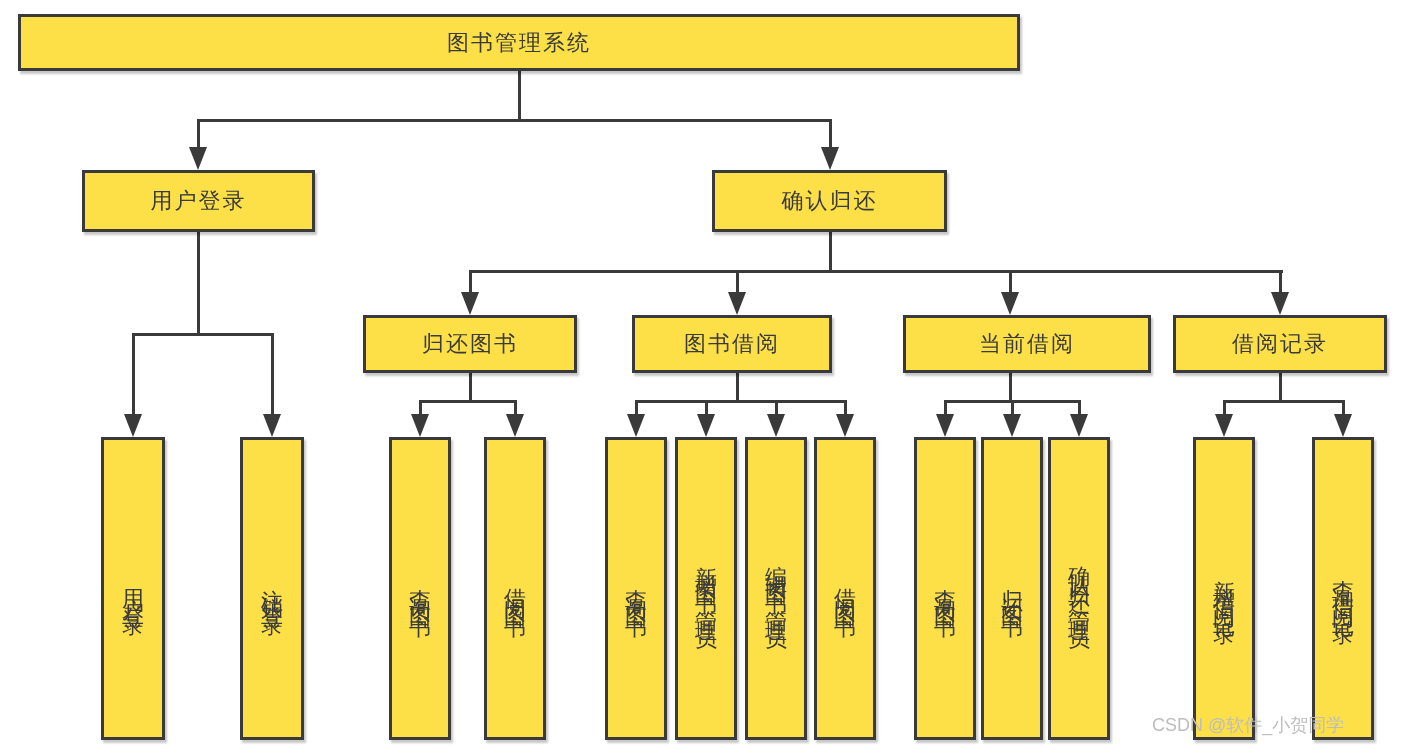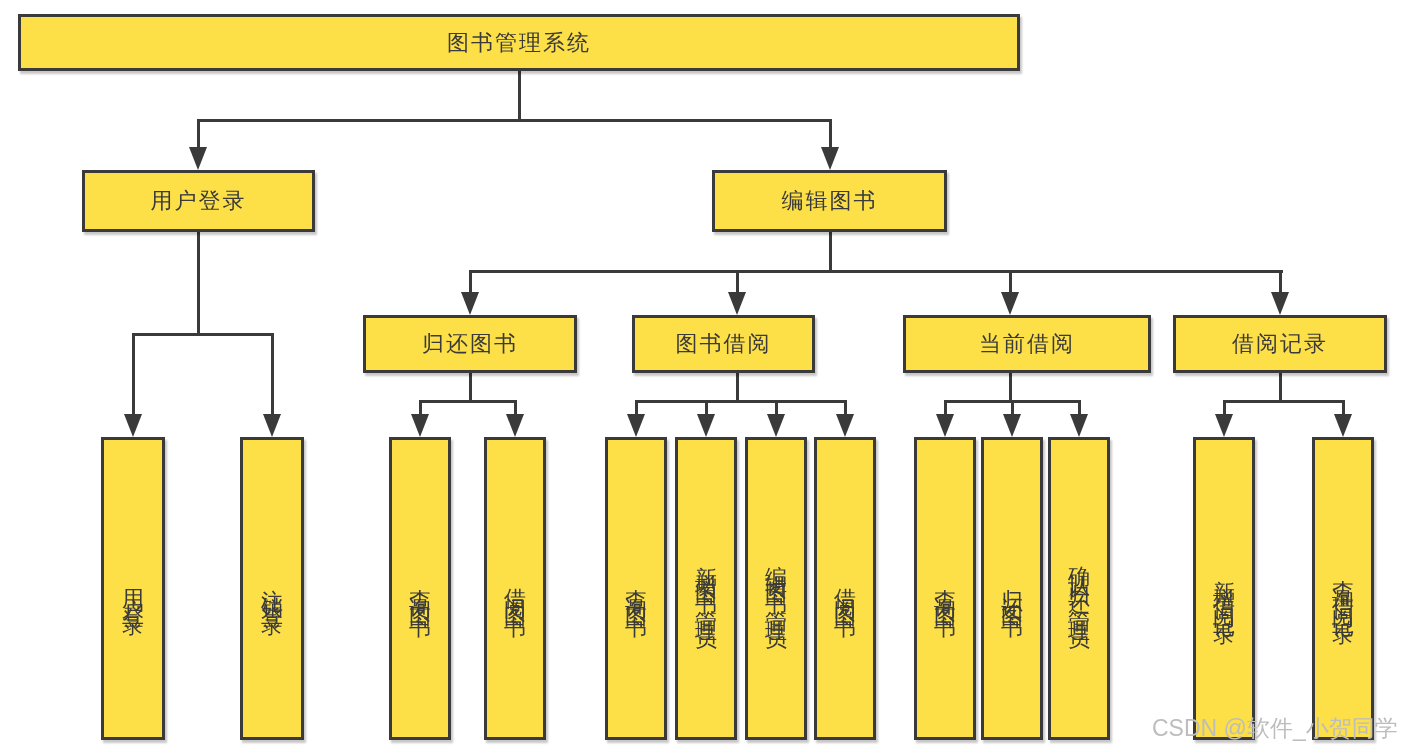--- a/index.html
+++ b/index.html
@@ -47,21 +47,21 @@
     width: 0;
     height: 0;
     border-left: 9px solid transparent;
     border-right: 9px solid transparent;
     border-top: 23px solid var(--line, #3a3a3a);
     z-index: 1;
   }
   .watermark {
     position: absolute;
     color: var(--watermark, #bdbdbd);
-    font-size: 23px;
+    font-size: 18px;
     z-index: 3;
     white-space: nowrap;
   }
 </style>
 </head>
 <body>
 
 <div class="canvas">
 
   <div class="box" style="left:18px; top:14px; width:1002px; height:57px;">
@@ -72,21 +72,21 @@
   <div class="hline" style="left:197px; top:119px; width:635px;"></div>
   <div class="vline" style="left:197px; top:119px; height:29px;"></div>
   <div class="arrow" style="left:189px; top:147px;"></div>
   <div class="vline" style="left:829px; top:119px; height:29px;"></div>
   <div class="arrow" style="left:821px; top:147px;"></div>
 
   <div class="box" style="left:82px; top:170px; width:233px; height:62px;">
     <span>用户登录</span>
   </div>
   <div class="box" style="left:712px; top:170px; width:235px; height:62px;">
-    <span>编辑图书</span>
+    <span>确认归还</span>
   </div>
 
   <div class="vline" style="left:197px; top:232px; height:104px;"></div>
   <div class="hline" style="left:132px; top:333px; width:142px;"></div>
   <div class="vline" style="left:132px; top:333px; height:82px;"></div>
   <div class="arrow" style="left:124px; top:414px;"></div>
   <div class="vline" style="left:271px; top:333px; height:82px;"></div>
   <div class="arrow" style="left:263px; top:414px;"></div>
 
   <div class="vline" style="left:829px; top:232px; height:41px;"></div>
@@ -96,21 +96,21 @@
   <div class="vline" style="left:736px; top:270px; height:23px;"></div>
   <div class="arrow" style="left:728px; top:292px;"></div>
   <div class="vline" style="left:1009px; top:270px; height:23px;"></div>
   <div class="arrow" style="left:1001px; top:292px;"></div>
   <div class="vline" style="left:1279px; top:270px; height:23px;"></div>
   <div class="arrow" style="left:1271px; top:292px;"></div>
 
   <div class="box" style="left:363px; top:315px; width:214px; height:58px;">
     <span>归还图书</span>
   </div>
-  <div class="box" style="left:632px; top:315px; width:183px; height:58px;">
+  <div class="box" style="left:632px; top:315px; width:200px; height:58px;">
     <span>图书借阅</span>
   </div>
   <div class="box" style="left:903px; top:315px; width:248px; height:58px;">
     <span>当前借阅</span>
   </div>
   <div class="box" style="left:1173px; top:315px; width:214px; height:58px;">
     <span>借阅记录</span>
   </div>
 
   <div class="vline" style="left:469px; top:373px; height:30px;"></div>

